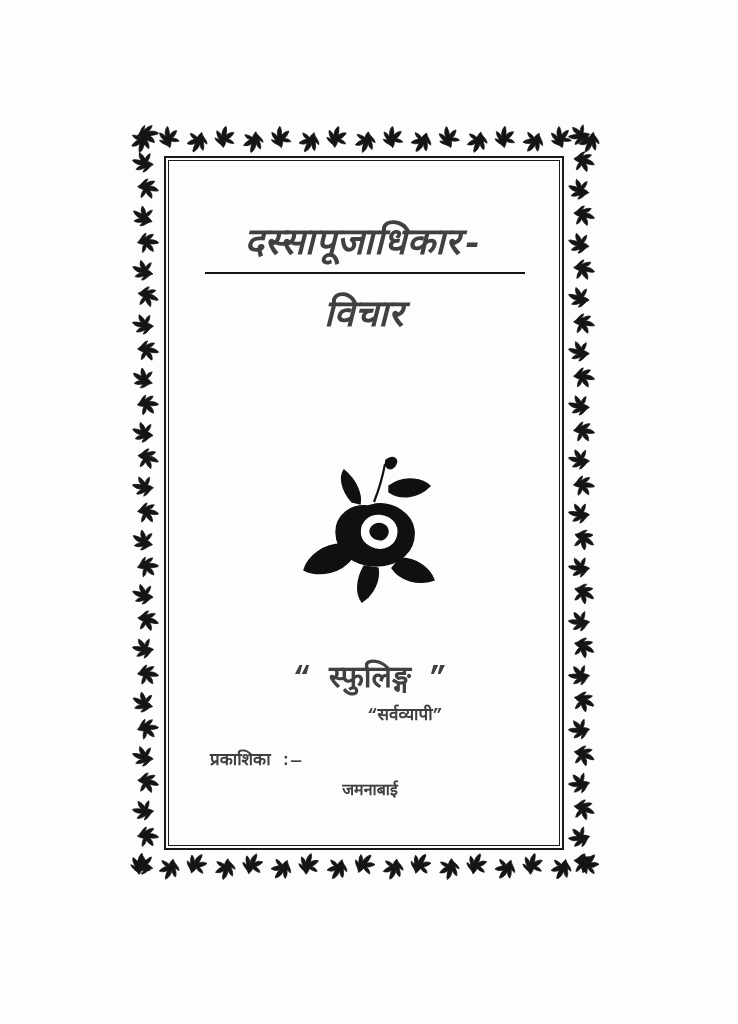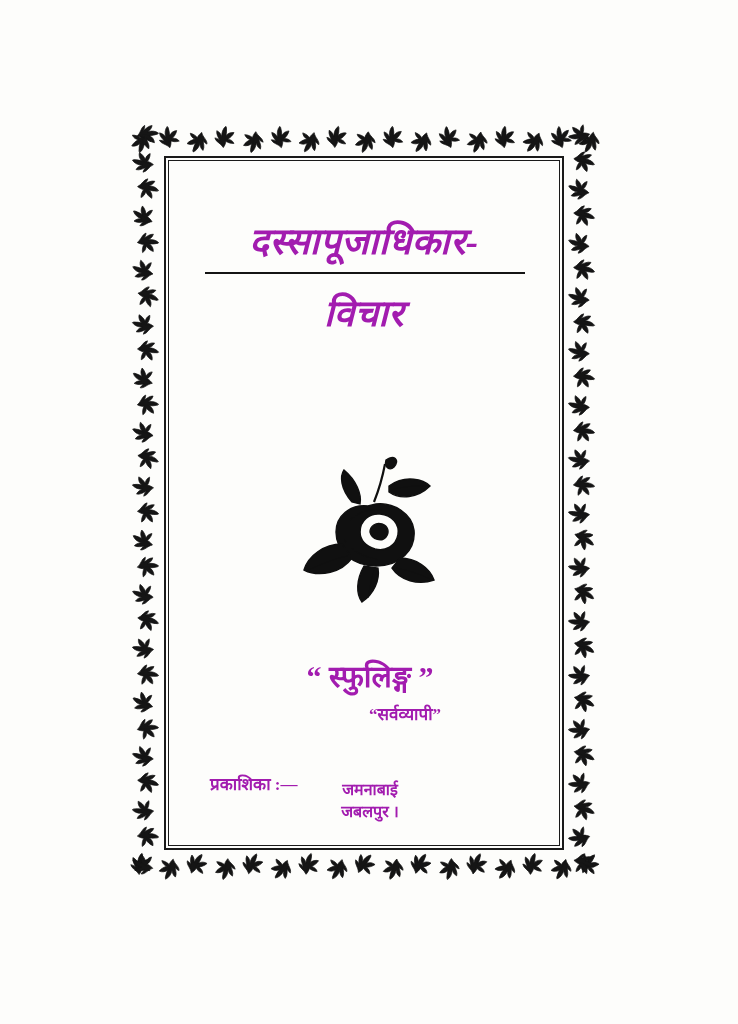--- a/index.html
+++ b/index.html
@@ -58,22 +58,22 @@
     width: 26px;
     height: 26px;
     color: #1b1b1b;
   }
   .leaf svg { display: block; width: 100%; height: 100%; }
 
   
   .txt {
     position: absolute;
     text-align: center;
-    font-family: Liberation Serif, serif;
-    color: #a21caf;
+    font-family: Liberation Mono, monospace;
+    color: #404040;
     white-space: nowrap;
   }
 
   #title-1 {
     left: 168px;
     top: 214px;
     width: 392px;
     font-size: 37px;
     font-weight: 700;
     letter-spacing: 0.5px;
@@ -137,21 +137,20 @@
     font-size: 17px;
     font-weight: 700;
   }
   #publisher-label {
     left: 210px;
     top: 747px;
     width: 150px;
     text-align: left;
     font-size: 17px;
     font-weight: 700;
-    margin-top: 25px;
   }
   #publisher-name {
     left: 270px;
     top: 778px;
     width: 200px;
     font-size: 16px;
     font-weight: 700;
   }
   #publisher-city {
     left: 270px;
@@ -932,15 +931,14 @@
         <path d="M74 126 C66 140, 66 154, 72 162 C84 154, 90 140, 88 128 Z"></path>
         <path d="M78 158 C80 146, 82 136, 84 130" fill="none" stroke-width="0.9"></path>
       </g>
     </svg>
   </div>
 
   <div class="txt" id="author-name">“ स्फुलिङ्ग ”</div>
   <div class="txt" id="author-alias">“सर्वव्यापी”</div>
   <div class="txt" id="publisher-label">प्रकाशिका :—</div>
   <div class="txt" id="publisher-name">जमनाबाई</div>
-  <div class="txt" id="publisher-city">जबलपुर ।</div>
 
 </div>
 
 </body></html>

